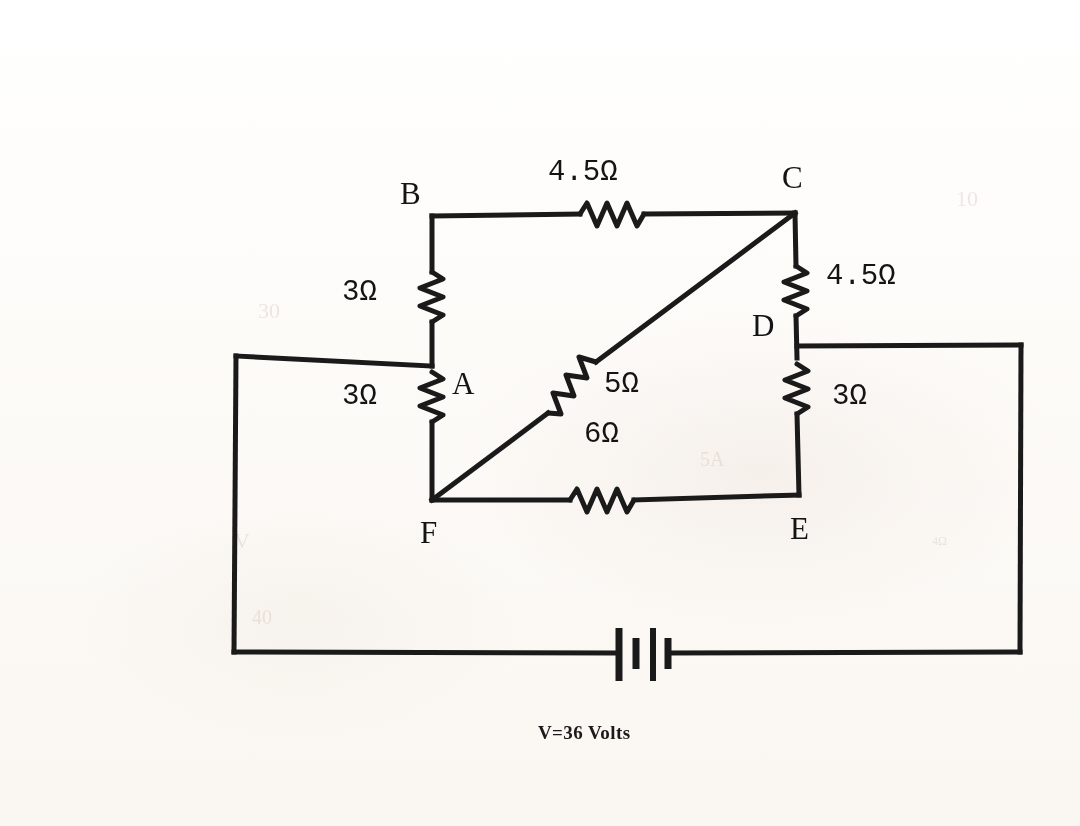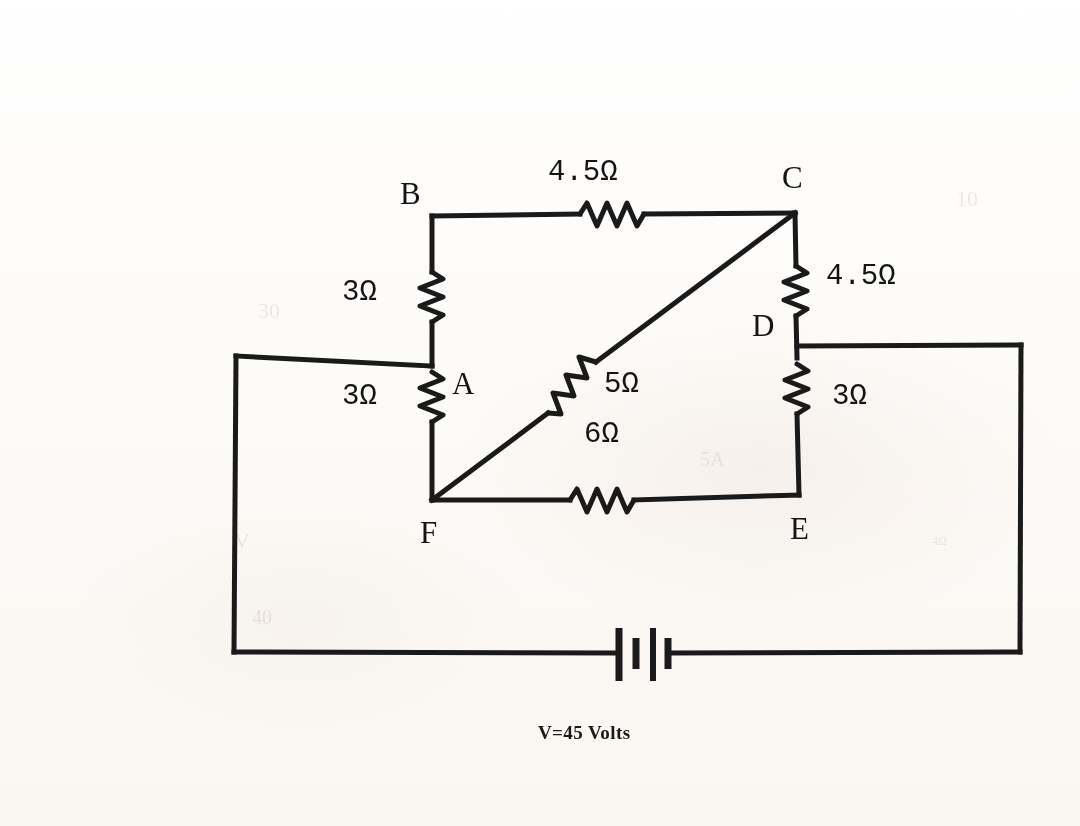--- a/index.html
+++ b/index.html
@@ -144,15 +144,15 @@
   <div class="nodelabel" style="left:790px; top:513px;">E</div>
 
   <div class="vallabel" style="left:548px; top:158px;">4.5Ω</div>
   <div class="vallabel" style="left:342px; top:278px;">3Ω</div>
   <div class="vallabel" style="left:342px; top:382px;">3Ω</div>
   <div class="vallabel" style="left:826px; top:262px;">4.5Ω</div>
   <div class="vallabel" style="left:832px; top:382px;">3Ω</div>
   <div class="vallabel" style="left:604px; top:370px;">5Ω</div>
   <div class="vallabel" style="left:584px; top:420px;">6Ω</div>
 
-  <div class="battlabel" style="left:538px; top:722px;">V=45 Volts</div>
+  <div class="battlabel" style="left:538px; top:722px;">V=36 Volts</div>
 
 </div>
 
 </body></html>

